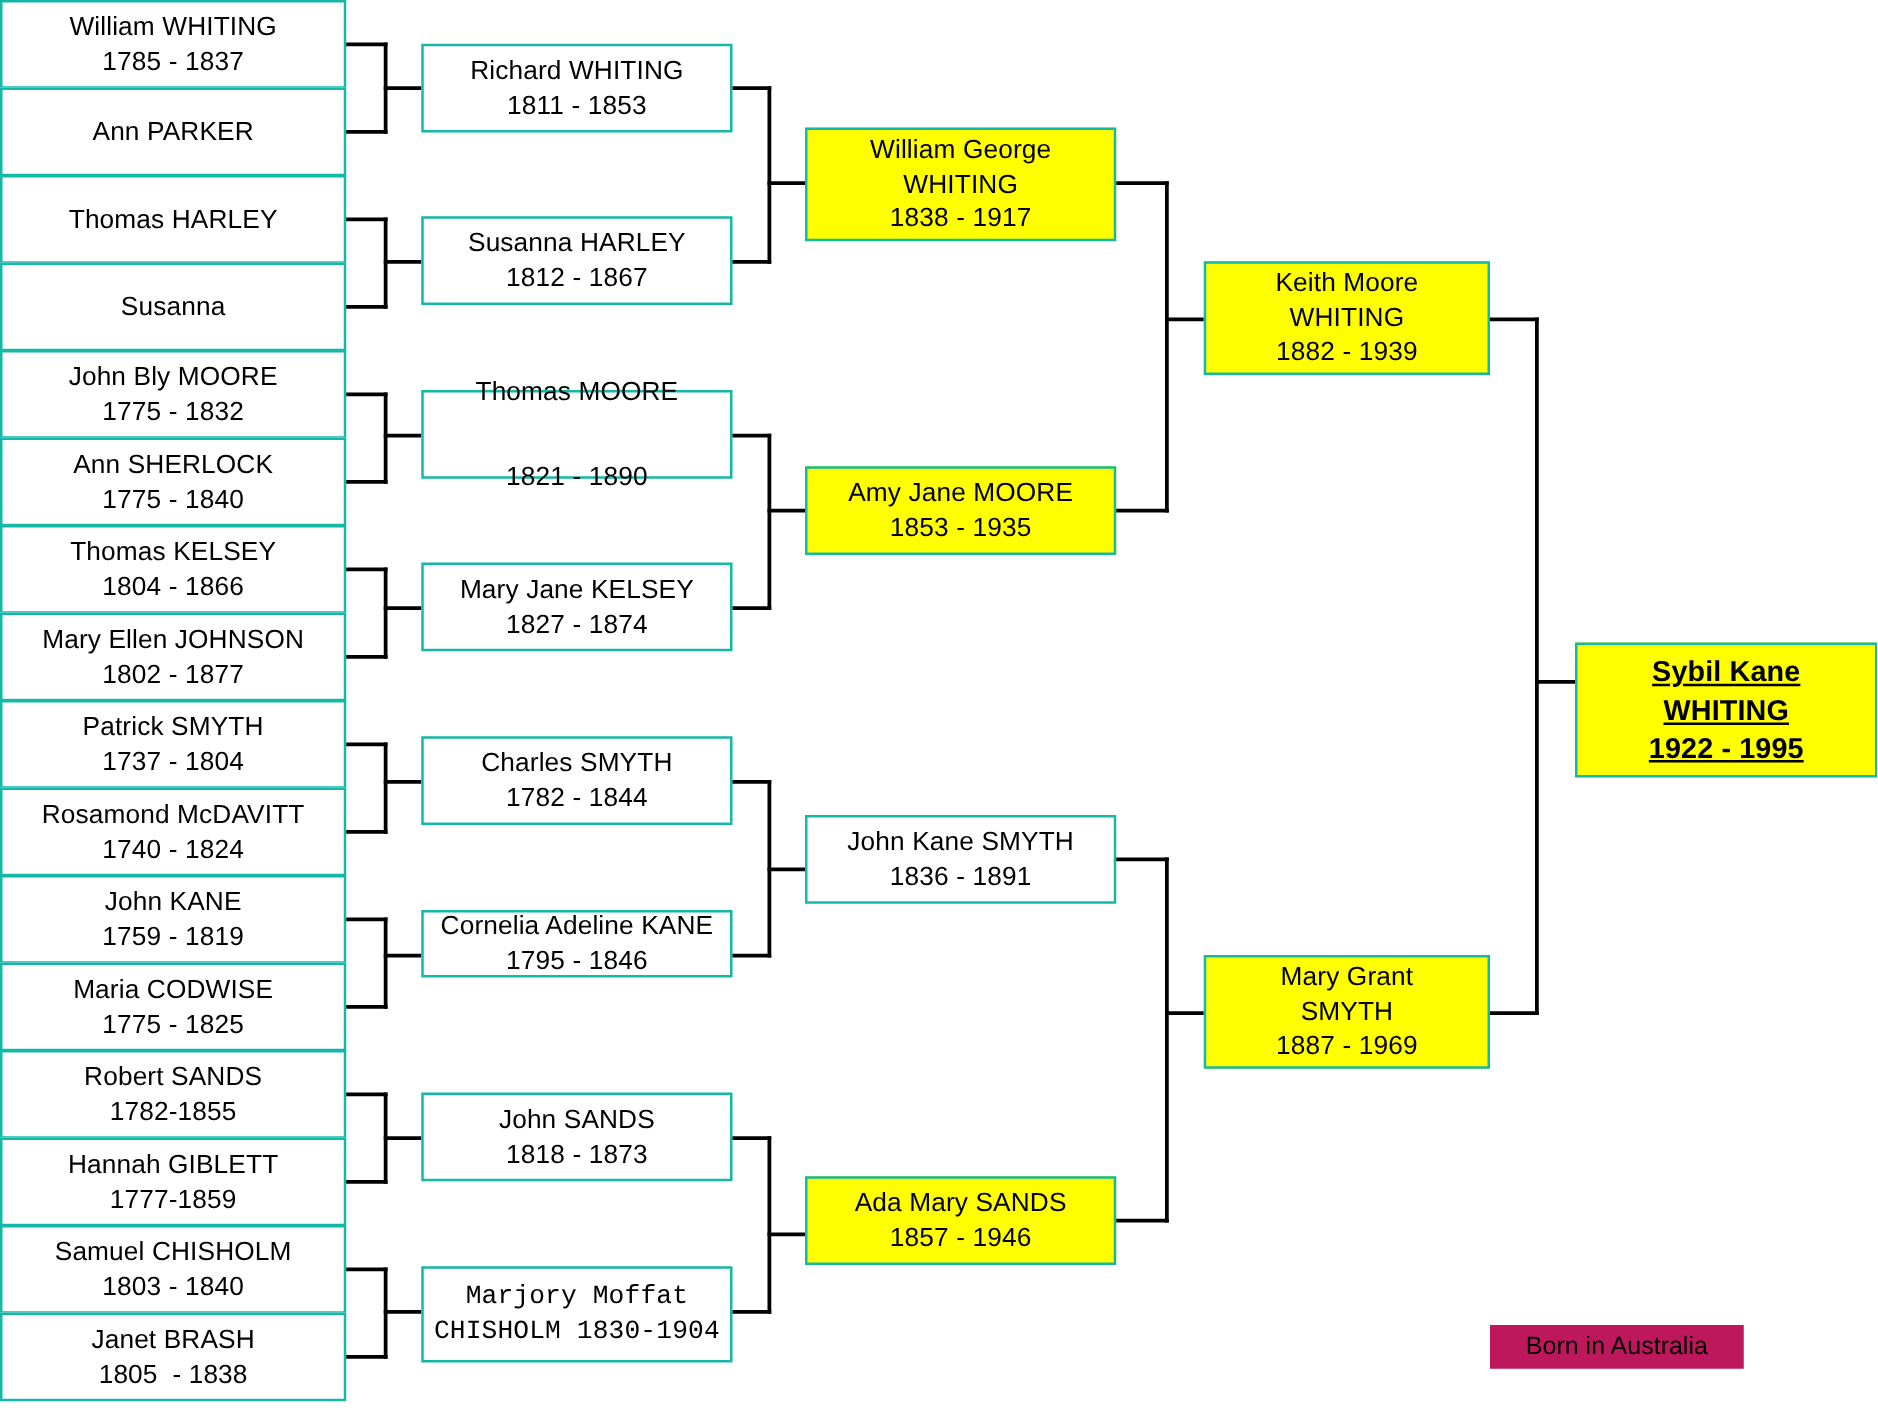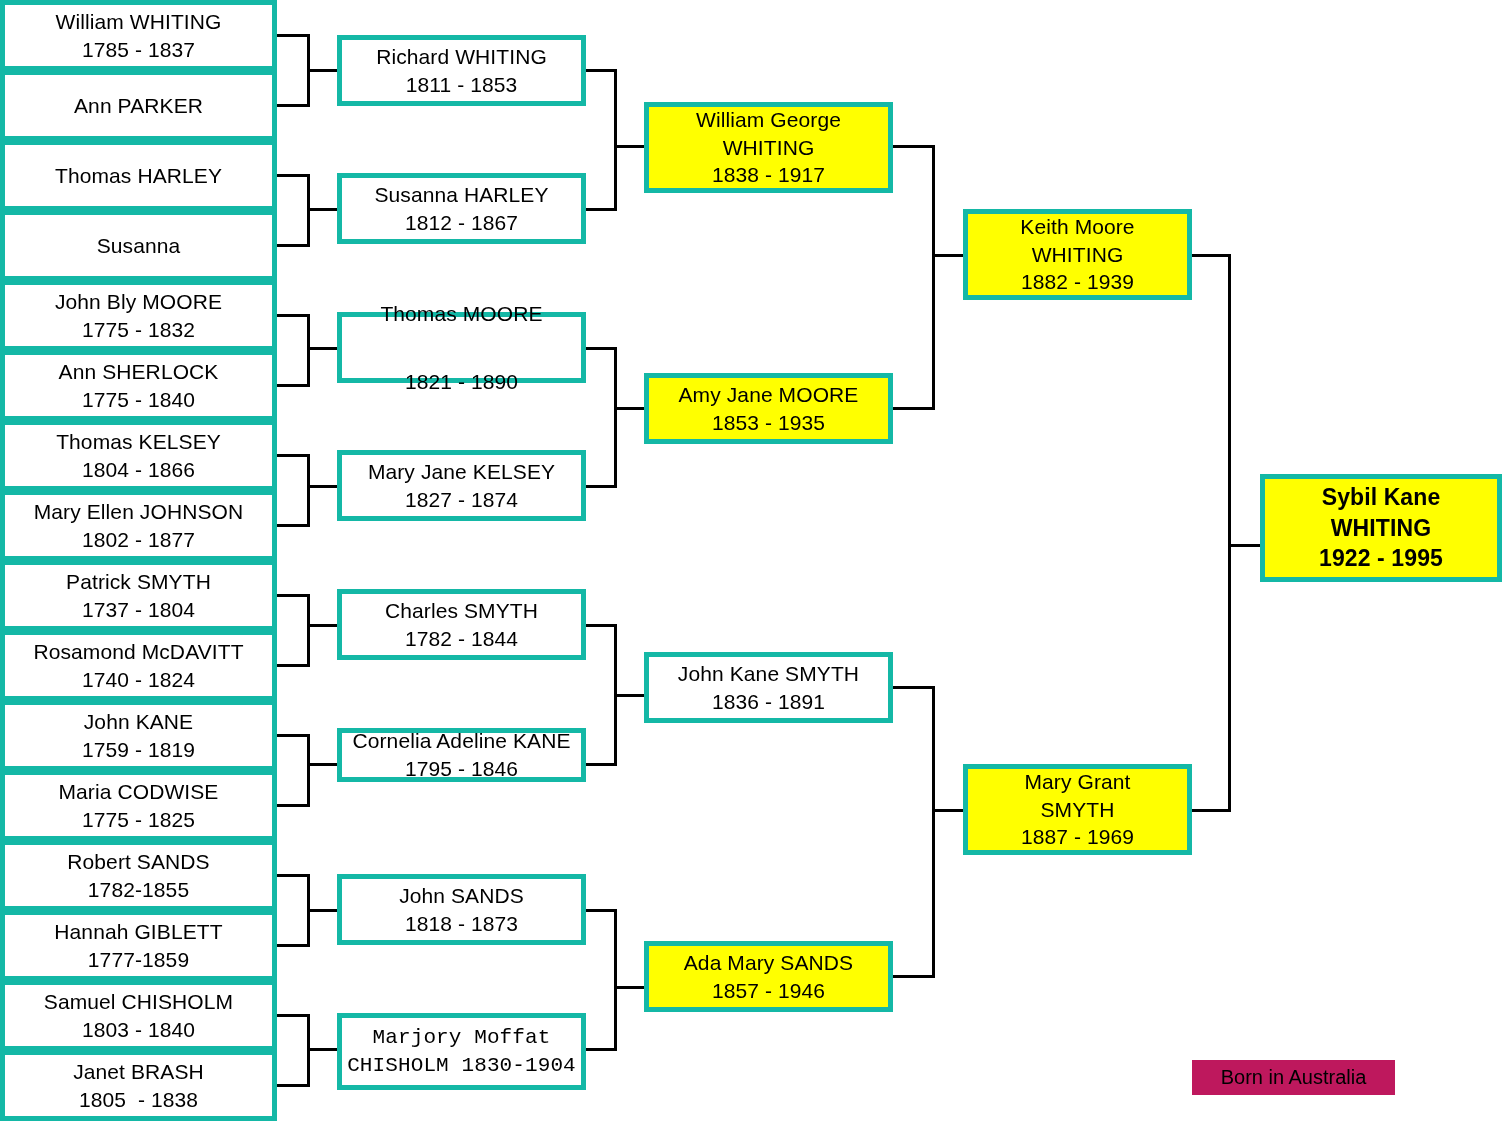--- a/index.html
+++ b/index.html
@@ -13,21 +13,21 @@
   #chart {
     position: relative;
     width: 1502px;
     height: 1129px;
     background: #ffffff;
     overflow: hidden;
   }
   .node {
     position: absolute;
     box-sizing: border-box;
-    border: 5px solid #14b8a6;
+    border: 2px solid #14b8a6;
     background: #ffffff;
     display: flex;
     flex-direction: column;
     align-items: center;
     justify-content: center;
     text-align: center;
     font-size: 21px;
     line-height: 1.32;
     color: #000000;
     letter-spacing: 0.1px;
@@ -261,21 +261,21 @@
     <span class="line">Mary Grant</span>
     <span class="line">SMYTH</span>
     <span class="line">1887 - 1969</span>
   </div>
 
   <div class="conn h" style="left:1192px; top:254px; width:39px;"></div>
   <div class="conn h" style="left:1192px; top:809px; width:39px;"></div>
   <div class="conn v" style="left:1228px; top:254px; height:558px;"></div>
   <div class="conn h" style="left:1228px; top:544px; width:35px;"></div>
 
-  <div class="node yellow root" style="left:1260px; top:474px; width:242px; height:108px;">
+  <div class="node yellow root" style="left:1260px; top:514px; width:242px; height:108px;text-decoration:underline;">
     <span class="line">Sybil Kane</span>
     <span class="line">WHITING</span>
     <span class="line">1922 - 1995</span>
   </div>
 
   <div class="legend" style="left:1192px; top:1060px; width:203px; height:35px;">
     <span>Born in Australia</span>
   </div>
 
 </div>

